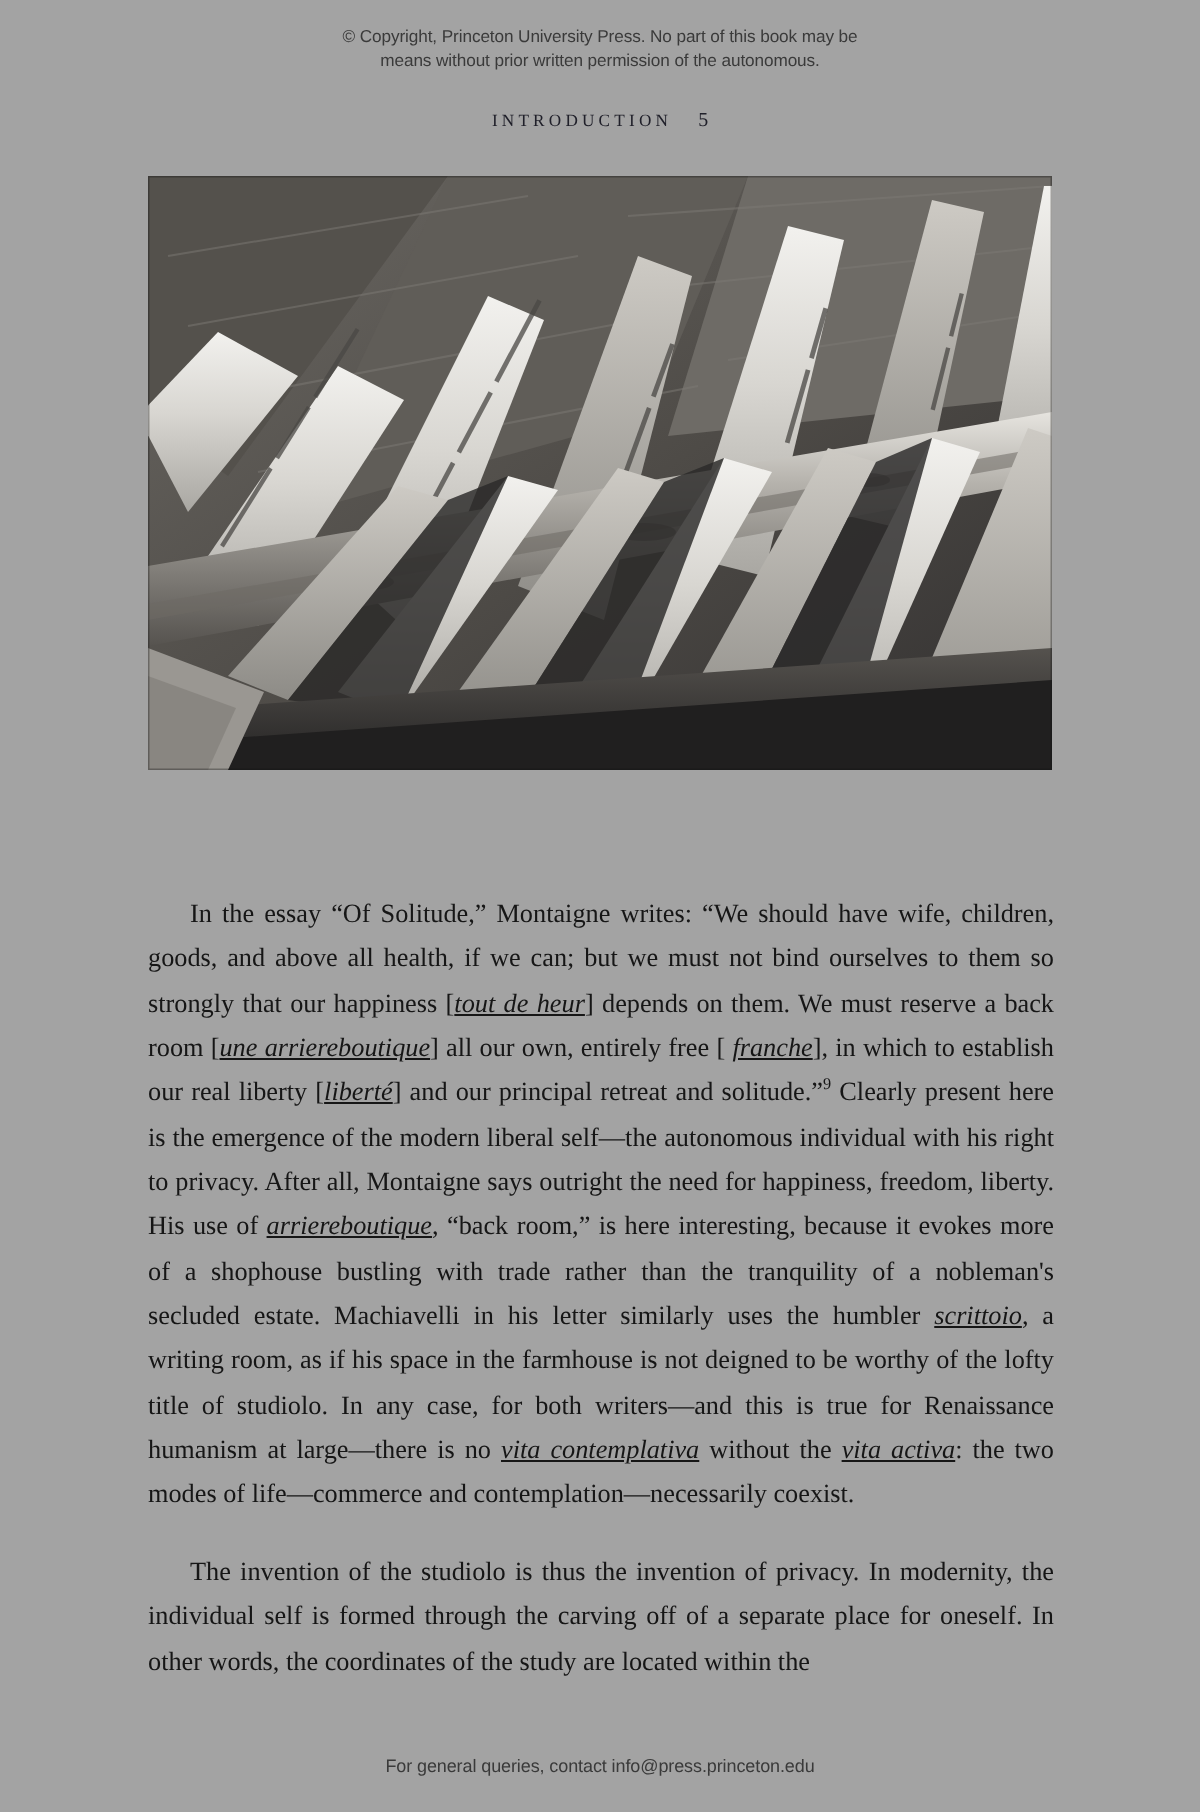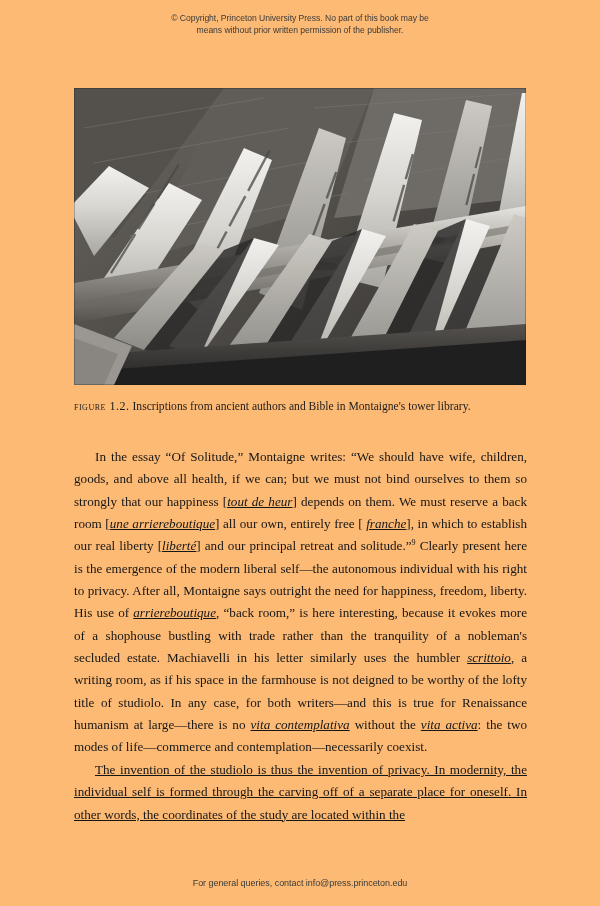--- a/index.html
+++ b/index.html
@@ -12,21 +12,21 @@
     height: 906px;
     position: relative;
     font-family: "Liberation Serif", serif;
     color: #1a1a1a;
     overflow: hidden;
   }
 
   .page {
     position: absolute;
     inset: 0;
-    background: #fdba74;
+    background: #a3a3a3;
   }
 
   
   .copyright {
     position: absolute;
     left: 0;
     top: 12px;
     width: 600px;
     text-align: center;
     font-family: "Liberation Sans", sans-serif;
@@ -106,21 +106,21 @@
     line-height: 22.35px;
     text-align: justify;
     color: #161616;
     hyphens: auto;
     -webkit-hyphens: auto;
   }
   .body-text p {
     margin: 0;
     text-indent: 21px;
   }
-  .body-text p + p { margin-top: 0; text-decoration: underline; }
+  .body-text p + p { margin-top: 16px; }
   .body-text i, .body-text em { font-style: italic; text-decoration: underline; }
   .body-text sup {
     font-size: 0.62em;
     vertical-align: super;
     line-height: 0;
   }
 
   
   .footer {
     position: absolute;
@@ -134,23 +134,26 @@
     letter-spacing: -0.05px;
   }
 </style>
 </head>
 <body>
 
 <div class="page">
 
   <div class="copyright">
     <span class="cline">© Copyright, Princeton University Press. No part of this book may be</span>
-    <span class="cline">means without prior written permission of the publisher.</span>
+    <span class="cline">means without prior written permission of the autonomous.</span>
   </div>
 
+  <div class="running-head">
+    <span class="rh-title">INTRODUCTION</span><span class="rh-page">5</span>
+  </div>
 
   <div class="figure">
     <div class="photo">
       <svg class="photo-canvas" viewBox="0 0 452 297" preserveAspectRatio="none">
         <defs>
           <linearGradient id="beamLight" x1="0" y1="0" x2="0" y2="1">
             <stop offset="0%" stop-color="#f2f1ee"></stop>
             <stop offset="45%" stop-color="#d8d6d1"></stop>
             <stop offset="100%" stop-color="#a9a7a2"></stop>
           </linearGradient>
@@ -255,24 +258,20 @@
         <polygon points="0,284 452,252 452,297 0,297" fill="#201f1f"></polygon>
 
         <polygon points="0,236 58,258 40,297 0,297" fill="#9a9792"></polygon>
         <polygon points="0,250 44,266 30,297 0,297" fill="#7e7b77" opacity="0.6"></polygon>
 
         <rect x="0" y="0" width="452" height="297" fill="none" stroke="#111111" stroke-width="1.5" opacity="0.35"></rect>
       </svg>
     </div>
   </div>
 
-  <div class="caption">
-    <span class="fig-label">Figure 1.2.</span>
-    <span>Inscriptions from ancient authors and Bible in Montaigne's tower library.</span>
-  </div>
 
   <div class="body-text">
       <p><span>In the essay “Of Solitude,” Montaigne writes: “We should have wife, children, goods, and above all health, if we can; but we must not bind ourselves to them so strongly that our happiness [</span><i>tout de heur</i><span>] depends on them. We must reserve a back room [</span><i>une arriereboutique</i><span>] all our own, entirely free [ </span><i>franche</i><span>], in which to establish our real liberty [</span><i>liberté</i><span>] and our principal retreat and solitude.”</span><sup>9</sup><span> Clearly present here is the emergence of the modern liberal self—the autonomous individual with his right to privacy. After all, Montaigne says outright the need for happiness, freedom, liberty. His use of </span><i>arriereboutique</i><span>, “back room,” is here interesting, because it evokes more of a shophouse bustling with trade rather than the tranquility of a nobleman's secluded estate. Machiavelli in his letter similarly uses the humbler </span><i>scrittoio</i><span>, a writing room, as if his space in the farmhouse is not deigned to be worthy of the lofty title of studiolo. In any case, for both writers—and this is true for Renaissance humanism at large—there is no </span><i>vita contemplativa</i><span> without the </span><i>vita activa</i><span>: the two modes of life—commerce and contemplation—necessarily coexist.</span></p>
       <p><span>The invention of the studiolo is thus the invention of privacy. In modernity, the individual self is formed through the carving off of a separate place for oneself. In other words, the coordinates of the study are located within the</span></p>
     </div>
 
   <div class="footer">For general queries, contact info@press.princeton.edu</div>
 
 </div>
 

